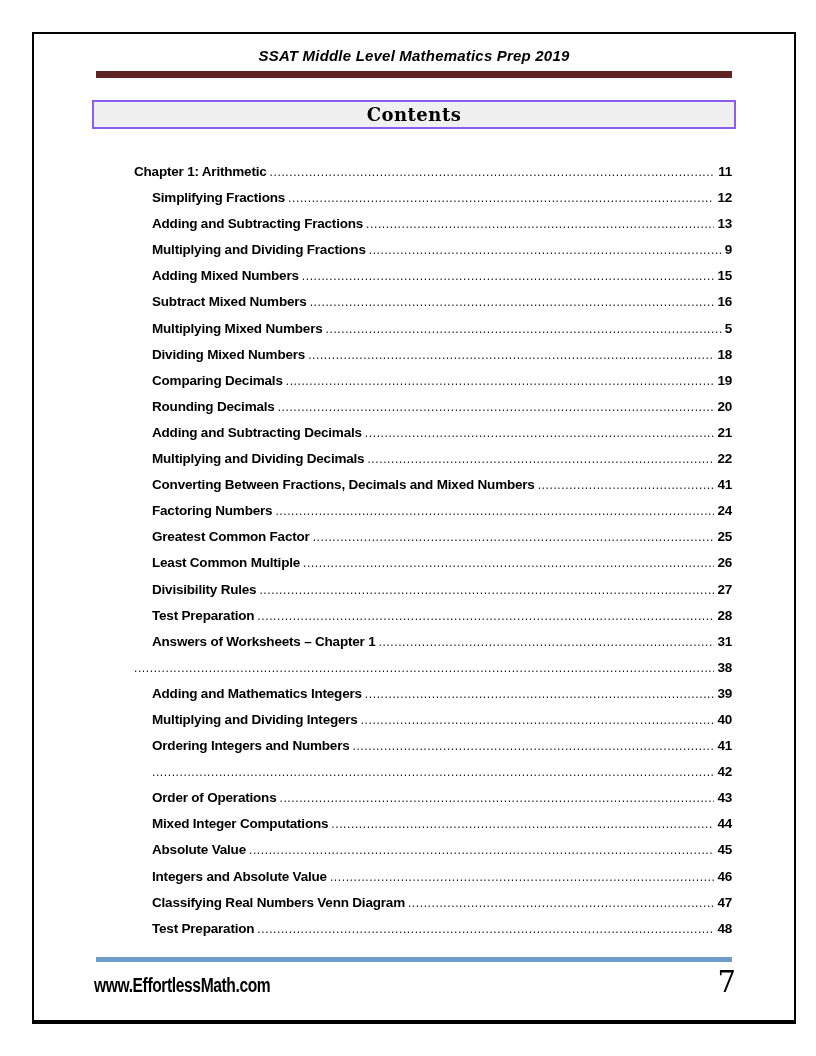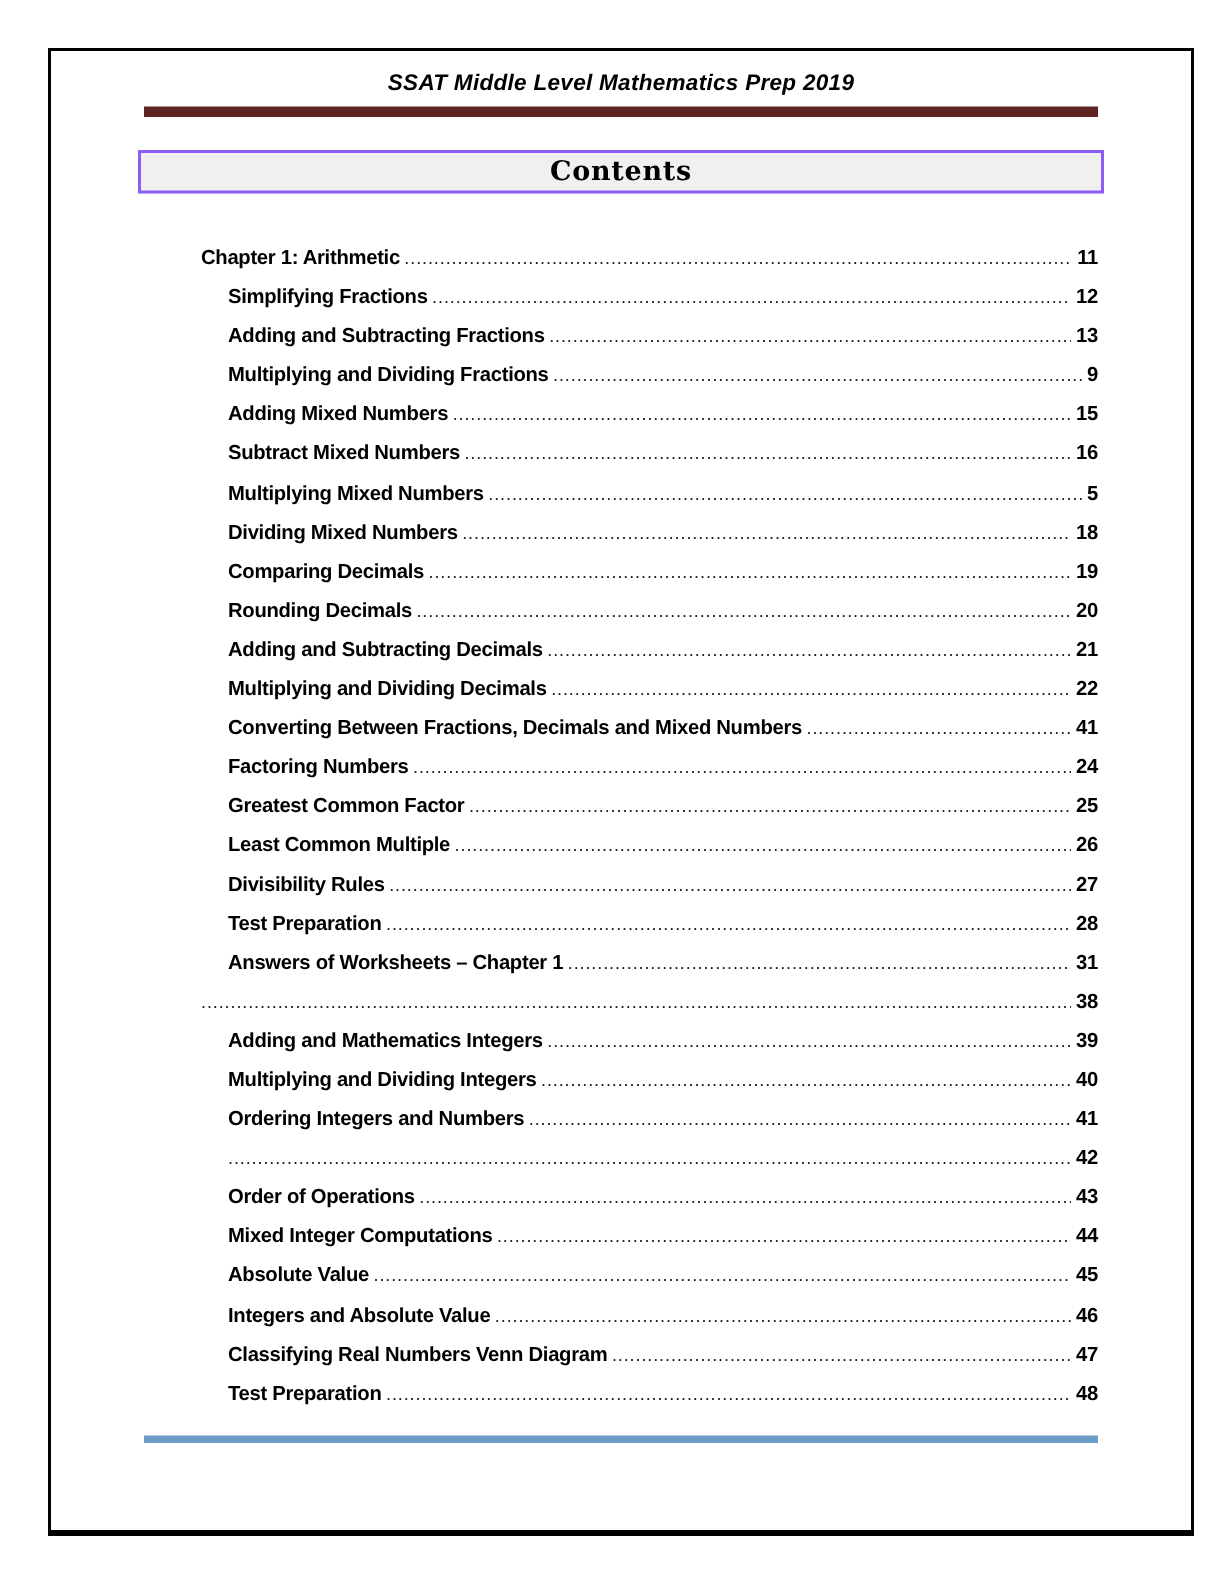--- a/index.html
+++ b/index.html
@@ -265,14 +265,18 @@
     </div>
       <div class="toc-row section">
       <span class="toc-label">Test Preparation</span>
       <span class="toc-leader">....................................................................................................................................................................................................................................................................</span>
       <span class="toc-page">48</span>
     </div>
     </div>
 
   <div class="footer-bar"></div>
 
+  <div class="footer-row">
+    <span class="site-link">www.EffortlessMath.com</span>
+    <span class="page-number">7</span>
+  </div>
 
 </div>
 
 </body></html>

